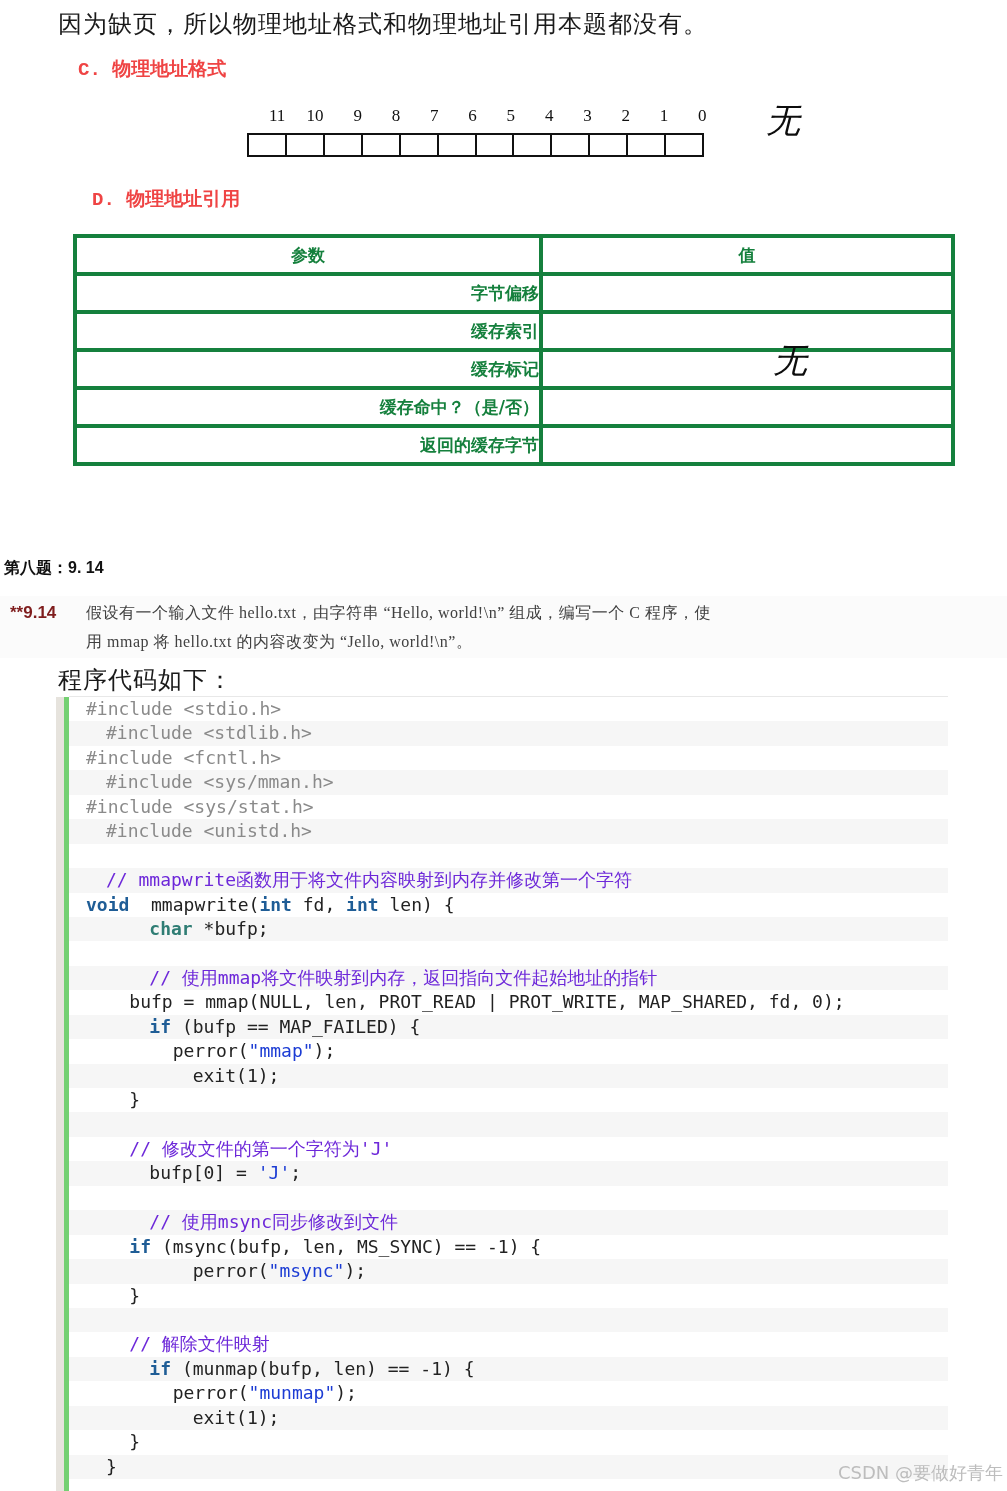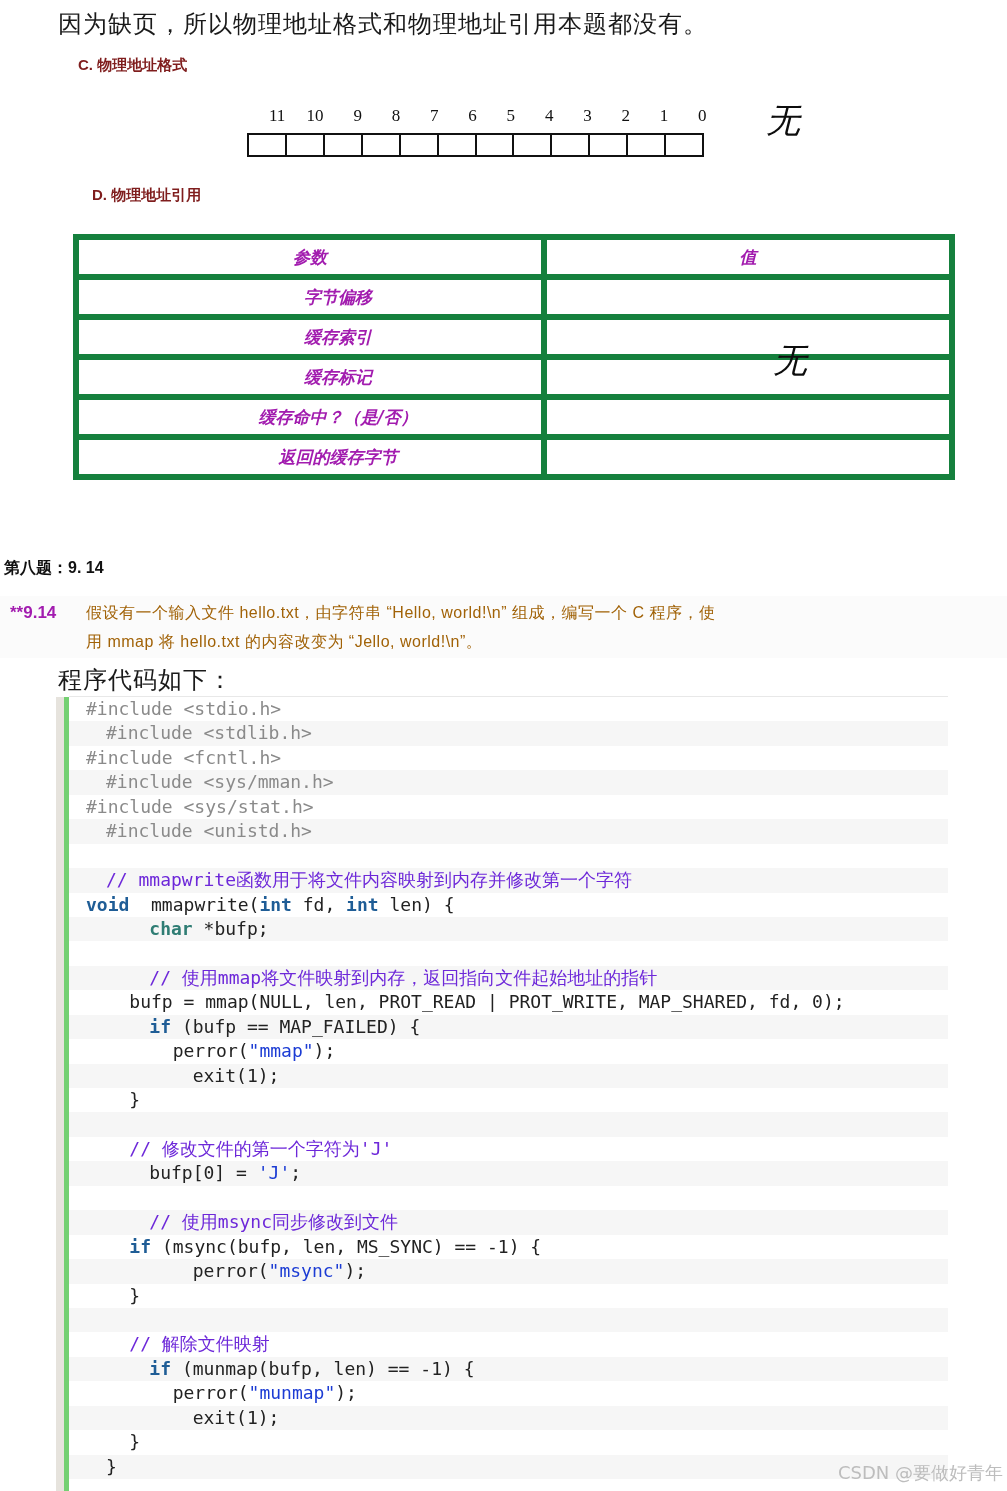--- a/index.html
+++ b/index.html
@@ -1,45 +1,45 @@
 <!DOCTYPE html>
 <html><head>
 <meta charset="utf-8">
 <style>
   html, body { margin: 0; padding: 0; background: #ffffff; }
   body { width: 1007px; height: 1491px; position: relative; overflow: hidden; font-family: "DejaVu Serif", serif; color: #111; }
   .abs { position: absolute; }
 
   
   .note { left: 58px; top: 8px; font-size: 24px; letter-spacing: 1px; color: #1a1a1a; }
-  .sec-title { font-size: 15px; font-weight: bold; color: #7f1d1d; font-family: Liberation Sans, sans-serif; }
+  .sec-title { font-size: 19px; font-weight: bold; color: #ef4444; font-family: Liberation Mono, monospace; }
   .sec-c { left: 78px; top: 56px; }
   .sec-d { left: 92px; top: 186px; }
 
   .bits-labels { left: 247px; top: 106px; width: 460px; height: 22px; display: flex; }
   .bits-labels span { width: 38.3px; text-align: right; font-size: 17px; font-family: "Liberation Serif", serif; color: #111; }
   .bits-row { left: 247px; top: 133px; width: 457px; height: 24px; display: flex; border: 2px solid #111; box-sizing: border-box; }
   .bits-row div { flex: 1; border-right: 2px solid #111; }
   .bits-row div:last-child { border-right: none; }
 
   .hand { font-family: "DejaVu Serif", serif; font-style: italic; font-size: 34px; color: #0d0d0d; }
   .hand-c { left: 766px; top: 98px; }
   .hand-d { left: 773px; top: 338px; }
 
   table.ref { position: absolute; left: 73px; top: 234px; width: 882px; border-collapse: collapse; border: 3px solid #111; }
-  table.ref td, table.ref th { border: 6px solid #15803d; height: 34px; font-family: "DejaVu Sans", sans-serif; font-size: 17px; font-weight: bold; color: #a21caf; padding: 0; font-style: italic; }
+  table.ref td, table.ref th { border: 4px solid #15803d; height: 34px; font-family: "DejaVu Sans", sans-serif; font-size: 17px; font-weight: bold; color: #15803d; padding: 0; }
   table.ref th { text-align: center; font-weight: bold; }
   table.ref th.c1 { width: 462px; }
-  table.ref td.c1 { padding-left: 56px; text-align: center; }
+  table.ref td.c1 { padding-left: 56px; text-align: right; }
 
   
   .q-title { left: 4px; top: 558px; font-size: 16px; font-weight: bold; font-family: Liberation Sans, sans-serif; color: #111; }
   .q-box { left: 0px; top: 596px; width: 1007px; height: 62px; background: #fbfbfb; }
-  .q-num { left: 10px; top: 603px; font-family: "Liberation Sans", sans-serif; font-weight: bold; font-size: 17px; color: #a21caf; }
-  .q-line { font-family: Liberation Sans, sans-serif; font-size: 16px; color: #a16207; white-space: pre; letter-spacing: 0.5px; }
+  .q-num { left: 10px; top: 603px; font-family: "Liberation Sans", sans-serif; font-weight: bold; font-size: 17px; color: #7f1d1d; }
+  .q-line { font-family: Liberation Serif, serif; font-size: 16px; color: #404040; white-space: pre; letter-spacing: 0.5px; }
   .q-l1 { left: 86px; top: 603px; }
   .q-l2 { left: 86px; top: 632px; }
   .code-intro { left: 58px; top: 664px; font-size: 24px; color: #1a1a1a; letter-spacing: 1px; }
 
   
   .code-wrap { left: 56px; top: 697px; width: 892px; height: 794px; }
   .gutter { position: absolute; left: 0; top: 0; width: 8px; height: 794px; background: #e6e3dd; }
   .gutter-accent { position: absolute; left: 8px; top: 0; width: 5px; height: 794px; background: #74d072; }
   .code-lines { position: absolute; left: 13px; top: 0; width: 879px; }
   .cl { height: 24.45px; line-height: 24.45px; font-family: "DejaVu Sans Mono", monospace; font-size: 18px; color: #222; white-space: pre; padding-left: 17px; box-sizing: border-box; }

